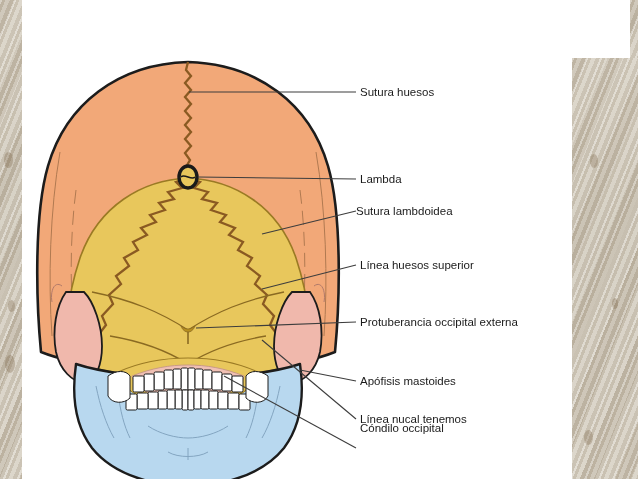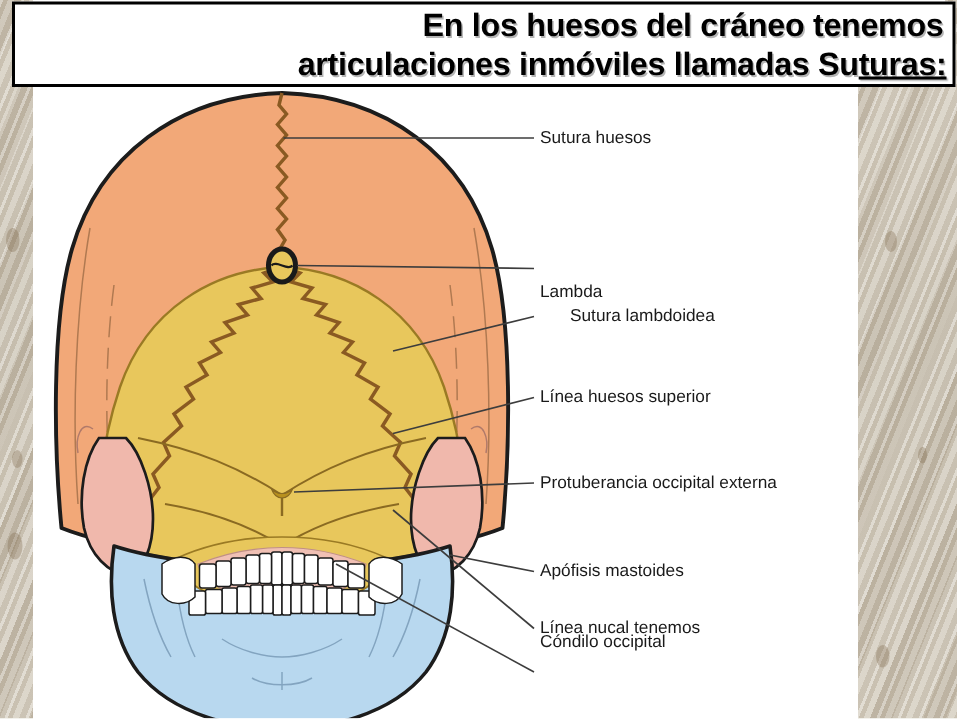--- a/index.html
+++ b/index.html
@@ -290,27 +290,23 @@
       <path d="M262,289 L356,265"></path>
       <path d="M196,328 L356,322"></path>
       <path d="M300,370 L356,381"></path>
       <path d="M262,340 L356,419"></path>
       <path d="M224,376 L356,448"></path>
     </g>
   </svg>
 
   <div class="labels">
     <div class="lbl" style="left:360px; top:86px;">Sutura huesos</div>
-    <div class="lbl" style="left:360px; top:189px;text-align:center;">Lambda</div>
-    <div class="lbl" style="left:380px; top:205px;text-align:right;">Sutura lambdoidea</div>
+    <div class="lbl" style="left:360px; top:173px;text-align:center;">Lambda</div>
+    <div class="lbl" style="left:356px; top:205px;text-align:right;">Sutura lambdoidea</div>
     <div class="lbl" style="left:360px; top:259px;">Línea huesos superior</div>
     <div class="lbl" style="left:360px; top:316px;">Protuberancia occipital externa</div>
     <div class="lbl" style="left:360px; top:375px;">Apófisis mastoides</div>
     <div class="lbl" style="left:360px; top:413px;">Línea nucal tenemos</div>
     <div class="lbl" style="left:360px; top:422px;">Cóndilo occipital</div>
   </div>
 
-  <div class="title-banner">
-    <div class="title-line title-line-1">En los huesos del cráneo  tenemos</div>
-    <div class="title-line title-line-2"><span>articulaciones inmóviles llamadas Su</span><span class="u-part">turas:</span></div>
-  </div>
 
 </div>
 
 </body></html>

